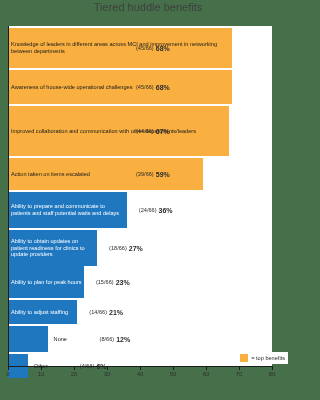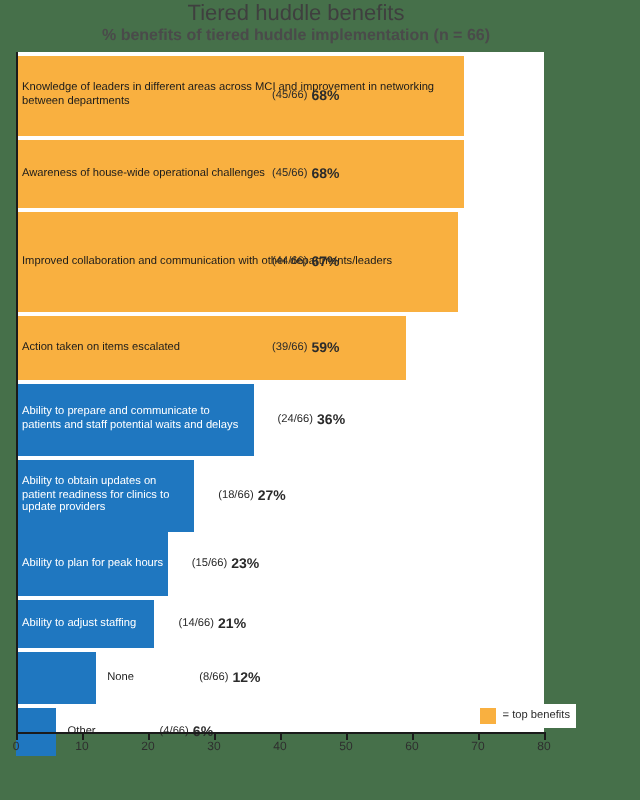--- a/index.html
+++ b/index.html
@@ -71,21 +71,20 @@
   .legend-swatch{width:8px;height:8px;background:#f9b040;display:block;}
   .legend-text{font-size:5.6px;color:#2b2b2b;white-space:nowrap;}
 </style>
 </head>
 <body>
 
 <div id="chart-root">
 
   <div class="title-block">
     <div class="chart-title">Tiered huddle benefits</div>
-    <div class="chart-subtitle">% benefits of tiered huddle implementation (n = 66)</div>
   </div>
 
   <div class="plot">
     <div class="plot-inner" id="bars-layer">
         <div class="bar-row" style="top: 2px; height: 40px;">
           <div class="bar orange" style="width: 224.4px;"></div>
           <div class="bar-label" style="width: 224.4px; color: rgb(27, 27, 27);">Knowledge of leaders in different areas across MCI and improvement in networking between departments</div>
           <div class="value-label" style="left: 128px;">
             <span class="frac">(45/66)</span>
             <span class="pct">68%</span>

